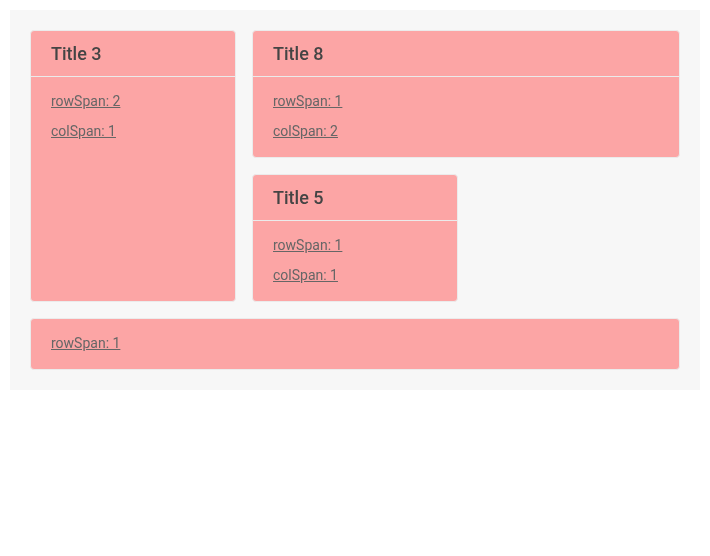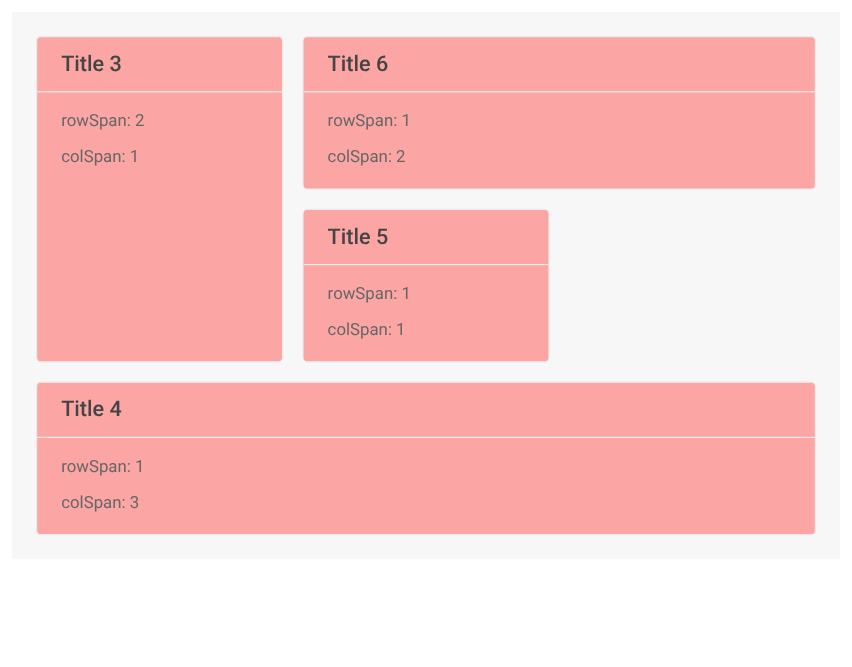--- a/index.html
+++ b/index.html
@@ -37,20 +37,21 @@
       border-bottom: 1px solid #ebebeb;
       font-size: 18px;
       color: #444;
       font-weight: 500;
     }
 
     .card-body {
       padding: 16px 20px 18px 20px;
       color: #666;
       font-size: 14px;
+      text-decoration: underline;
     }
 
     .card-body p {
       margin-bottom: 14px;
     }
 
     .card-body p:last-child {
       margin-bottom: 0;
     }
 
@@ -82,37 +83,35 @@
 
     <div class="card card-1">
       <div class="card-header">Title 3</div>
       <div class="card-body">
         <p>rowSpan: 2</p>
         <p>colSpan: 1</p>
       </div>
     </div>
 
     <div class="card card-2">
-      <div class="card-header">Title 6</div>
+      <div class="card-header">Title 8</div>
       <div class="card-body">
         <p>rowSpan: 1</p>
         <p>colSpan: 2</p>
       </div>
     </div>
 
     <div class="card card-3">
       <div class="card-header">Title 5</div>
       <div class="card-body">
         <p>rowSpan: 1</p>
         <p>colSpan: 1</p>
       </div>
     </div>
 
     <div class="card card-4">
-      <div class="card-header">Title 4</div>
       <div class="card-body">
         <p>rowSpan: 1</p>
-        <p>colSpan: 3</p>
       </div>
     </div>
 
   </div>
 </div>
 
 </body></html>

